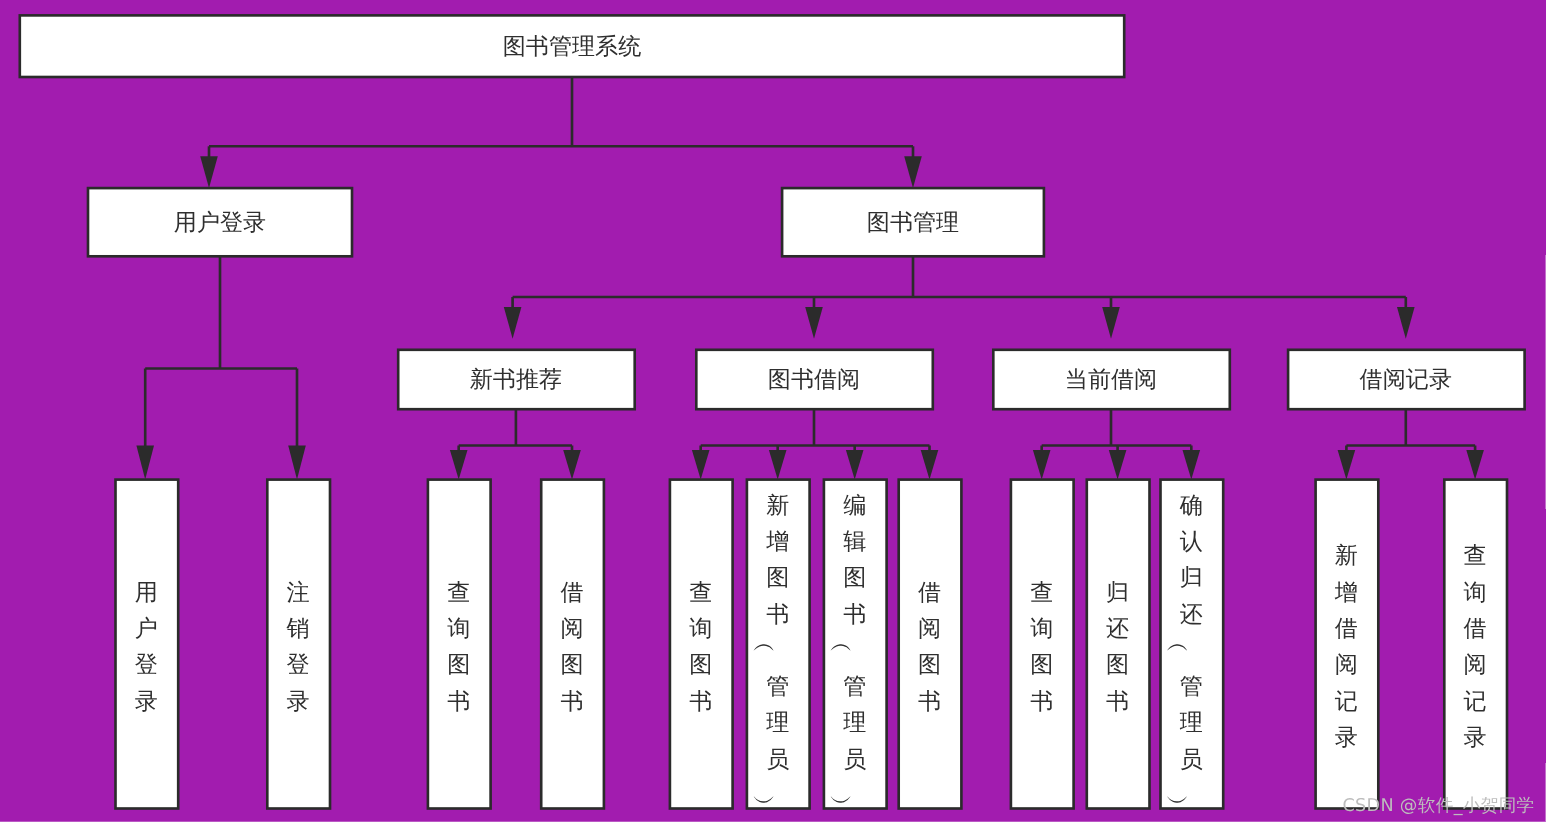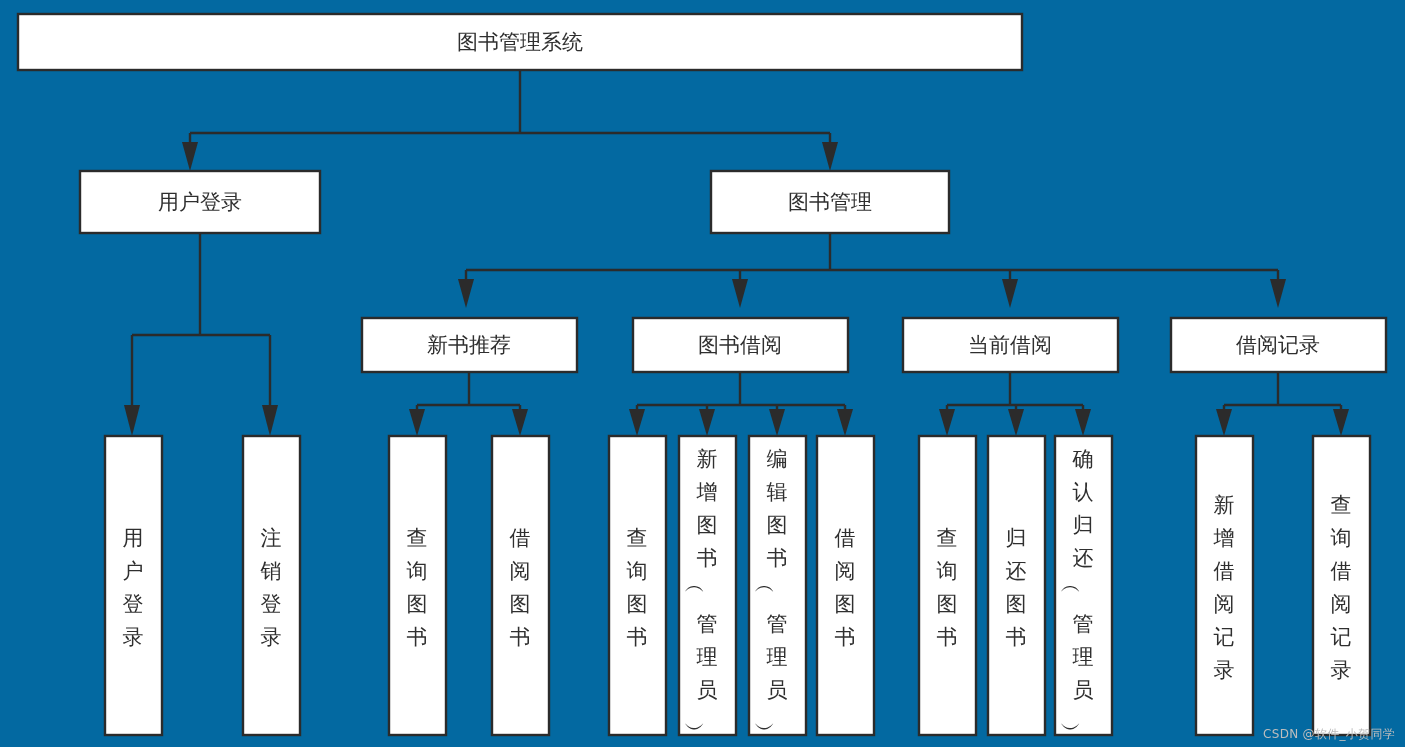--- a/index.html
+++ b/index.html
@@ -11,21 +11,21 @@
   body {
     width: 1405px;
     height: 747px;
     overflow: hidden;
     font-family: "DejaVu Sans", "Liberation Sans", sans-serif;
   }
   #diagram-root {
     position: relative;
     width: 1405px;
     height: 747px;
-    background: #0369a1;
+    background: #a21caf;
   }
   svg.diagram-canvas {
     position: absolute;
     left: 0;
     top: 0;
     width: 1405px;
     height: 747px;
     display: block;
   }
   .node-box {
@@ -54,21 +54,21 @@
     fill: #2f2f2f;
     font-family: "DejaVu Sans", "Liberation Sans", sans-serif;
     font-size: 21px;
     text-anchor: middle;
   }
   .watermark-text {
     position: absolute;
     right: 10px;
     bottom: 4px;
     font-family: "DejaVu Sans", "Liberation Sans", sans-serif;
-    font-size: 12px;
+    font-size: 16px;
     color: #bdbdbd;
     white-space: nowrap;
     letter-spacing: 0.3px;
     user-select: none;
   }
 </style>
 </head>
 <body>
 
 <div id="diagram-root">

